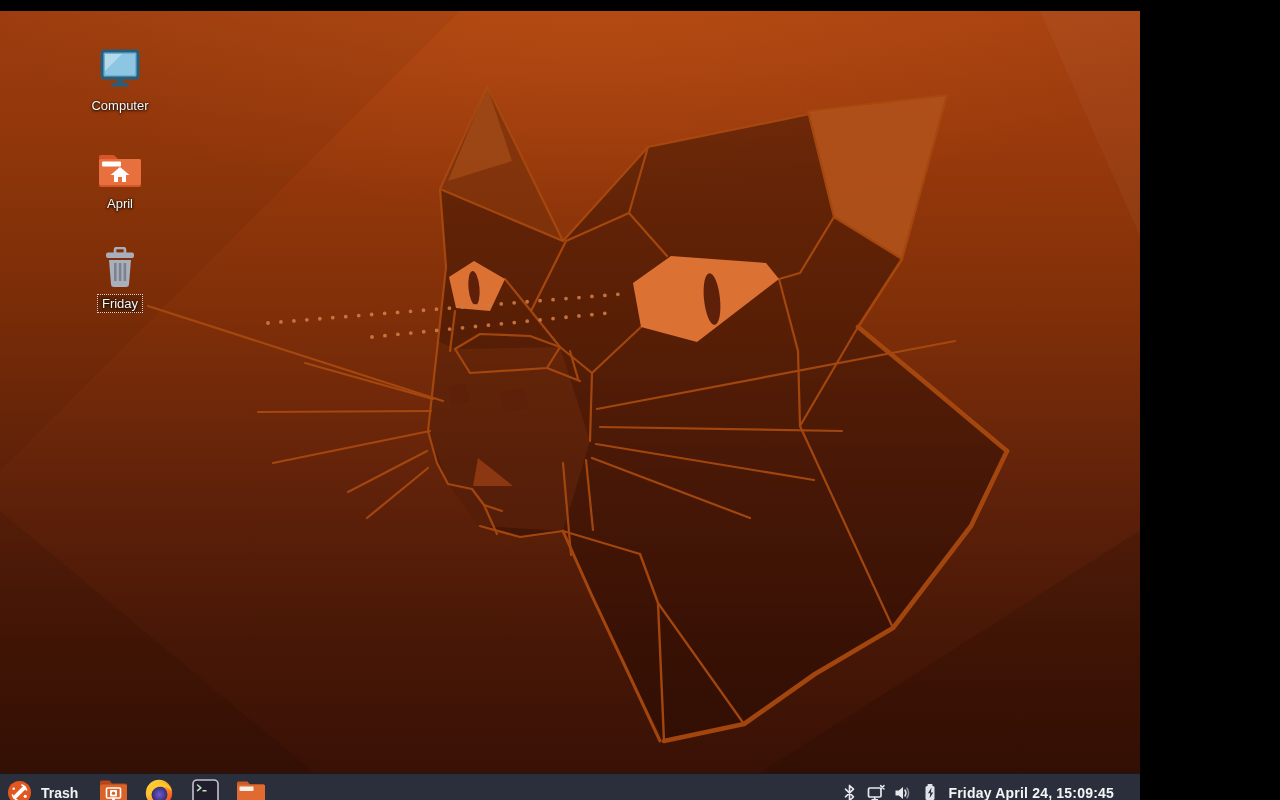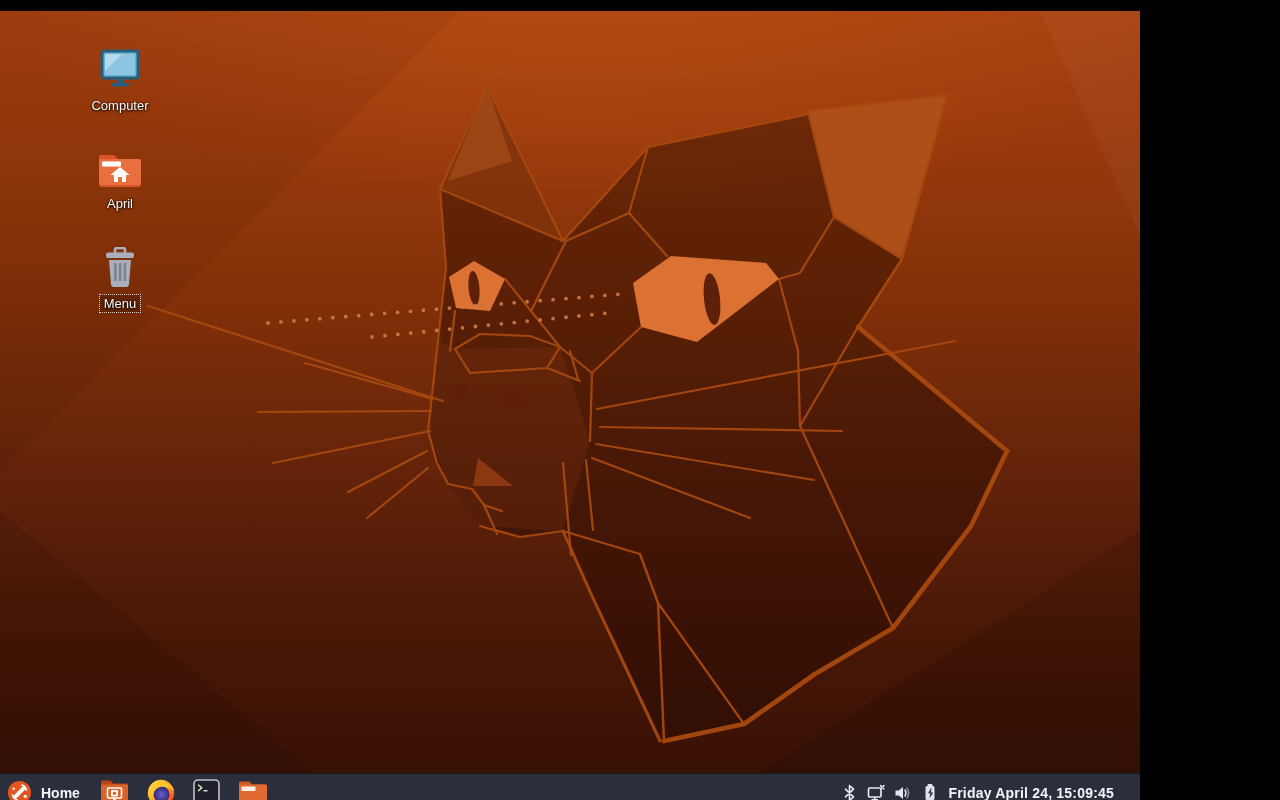--- a/index.html
+++ b/index.html
@@ -151,36 +151,36 @@
 
     <div class="dicon" style="top:236px;">
       <svg width="36" height="40" viewBox="0 0 36 40">
         <rect x="13" y="1" width="10" height="6" rx="2" fill="none" stroke="#a9b0bc" stroke-width="2.6"></rect>
         <rect x="4" y="5.5" width="28" height="5.5" rx="2" fill="#a9b0bc"></rect>
         <path d="M7,13 h22 l-2,24 a3,3 0 0 1 -3,3 h-12 a3,3 0 0 1 -3,-3 Z" fill="#a9b0bc"></path>
         <rect x="12" y="16" width="2.6" height="18" fill="#7c838f"></rect>
         <rect x="16.8" y="16" width="2.6" height="18" fill="#7c838f"></rect>
         <rect x="21.6" y="16" width="2.6" height="18" fill="#7c838f"></rect>
       </svg>
-      <span class="dlabel selected">Menu</span>
+      <span class="dlabel selected">Friday</span>
     </div>
   </div>
 
   <div class="panel">
 
     <div class="menu-btn">
       <svg width="25" height="25" viewBox="0 0 26 26">
         <circle cx="13" cy="13" r="12" fill="#e2571f"></circle>
         <line x1="8.2" y1="17.8" x2="17.8" y2="8.2" stroke="#ffffff" stroke-width="4" stroke-linecap="round"></line>
         <circle cx="19" cy="17" r="1.7" fill="#ffffff"></circle>
         <circle cx="7" cy="9" r="1.3" fill="#ffffff"></circle>
         <path d="M5.5,15 A8.5,8.5 0 0 0 11,21" fill="none" stroke="#ffffff" stroke-width="1.6"></path>
         <path d="M20.5,11 A8.5,8.5 0 0 0 15,5" fill="none" stroke="#ffffff" stroke-width="1.6"></path>
       </svg>
-      <span class="menu-label">Home</span>
+      <span class="menu-label">Trash</span>
     </div>
 
     <div class="launchers">
       <div class="launcher">
         <svg width="29" height="27" viewBox="0 0 29 27">
           <path d="M1,3 a1.5,1.5 0 0 1 1.5,-1.5 h8 l2.5,3 h13.5 a1.5,1.5 0 0 1 1.5,1.5 v18 a1.5,1.5 0 0 1 -1.5,1.5 h-24 a1.5,1.5 0 0 1 -1.5,-1.5 Z" fill="#b94418"></path>
           <rect x="1" y="5.5" width="27" height="20" rx="1.5" fill="#db6328"></rect>
           <rect x="7.5" y="9" width="14" height="10" rx="1" fill="none" stroke="#ffffff" stroke-width="1.6"></rect>
           <rect x="11" y="11" width="7" height="6.5" rx="0.8" fill="#ffffff"></rect>
           <circle cx="14.5" cy="14.2" r="1.7" fill="#db6328"></circle>

